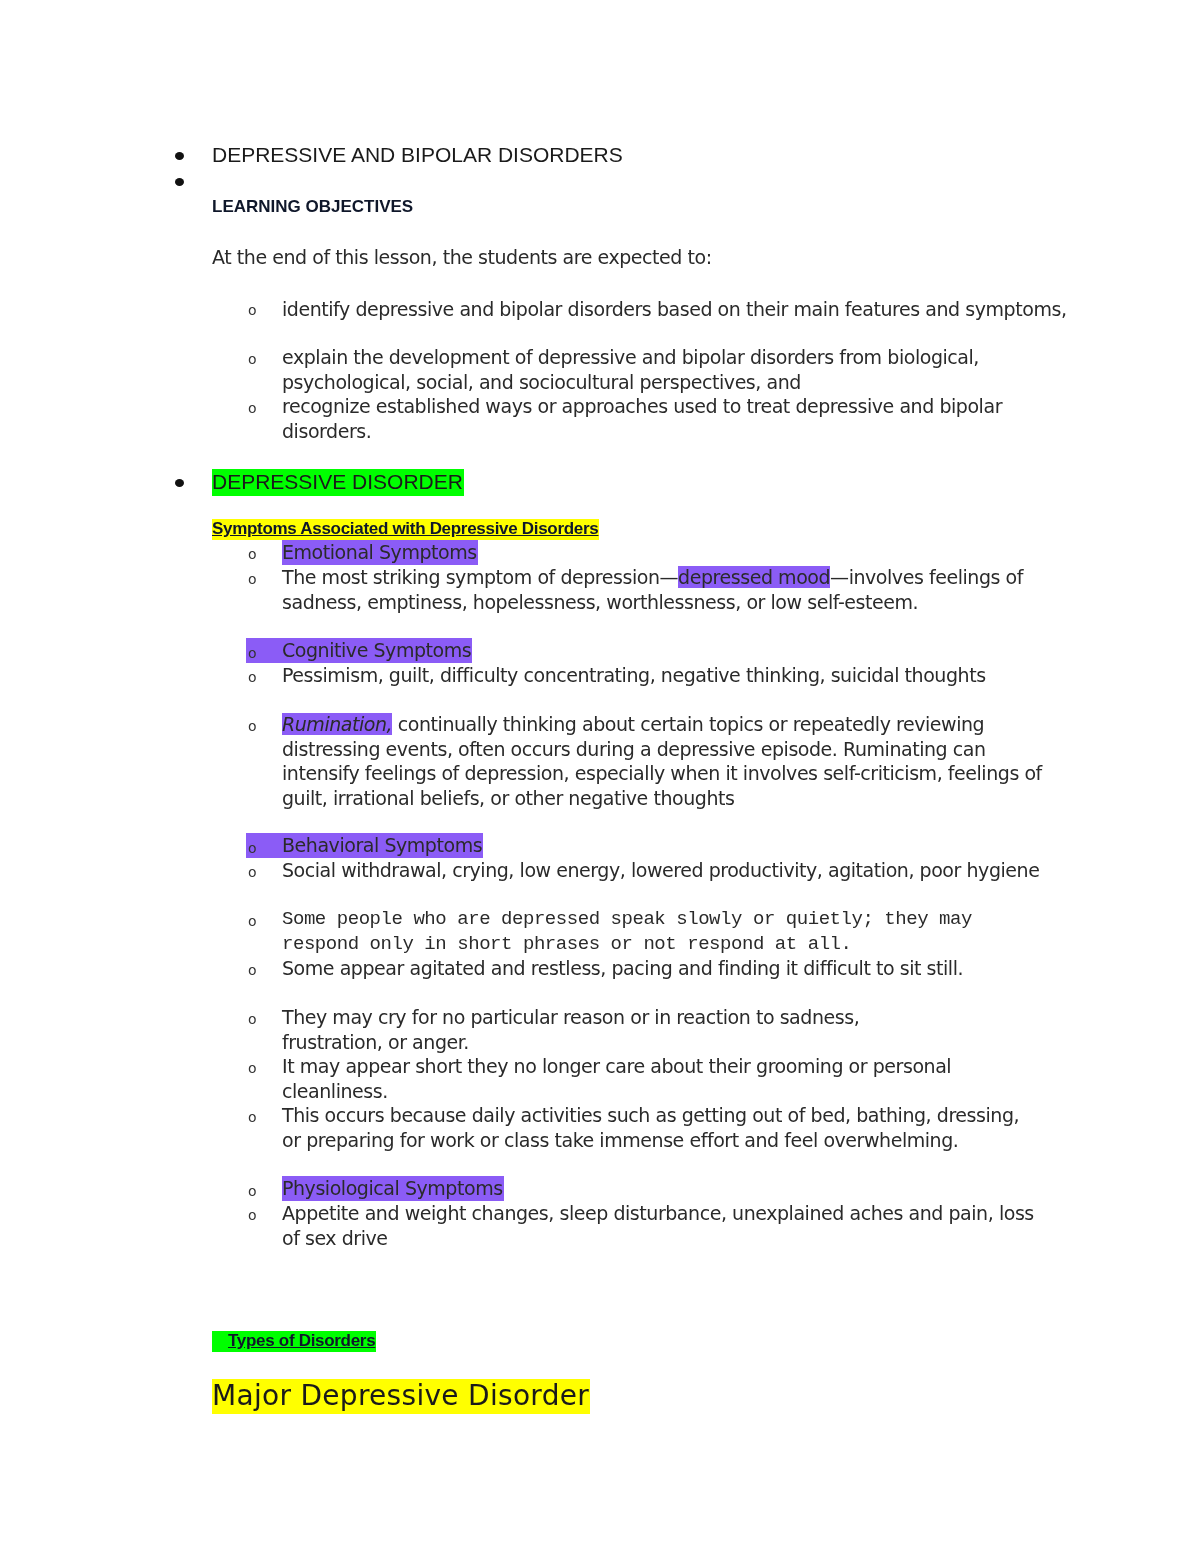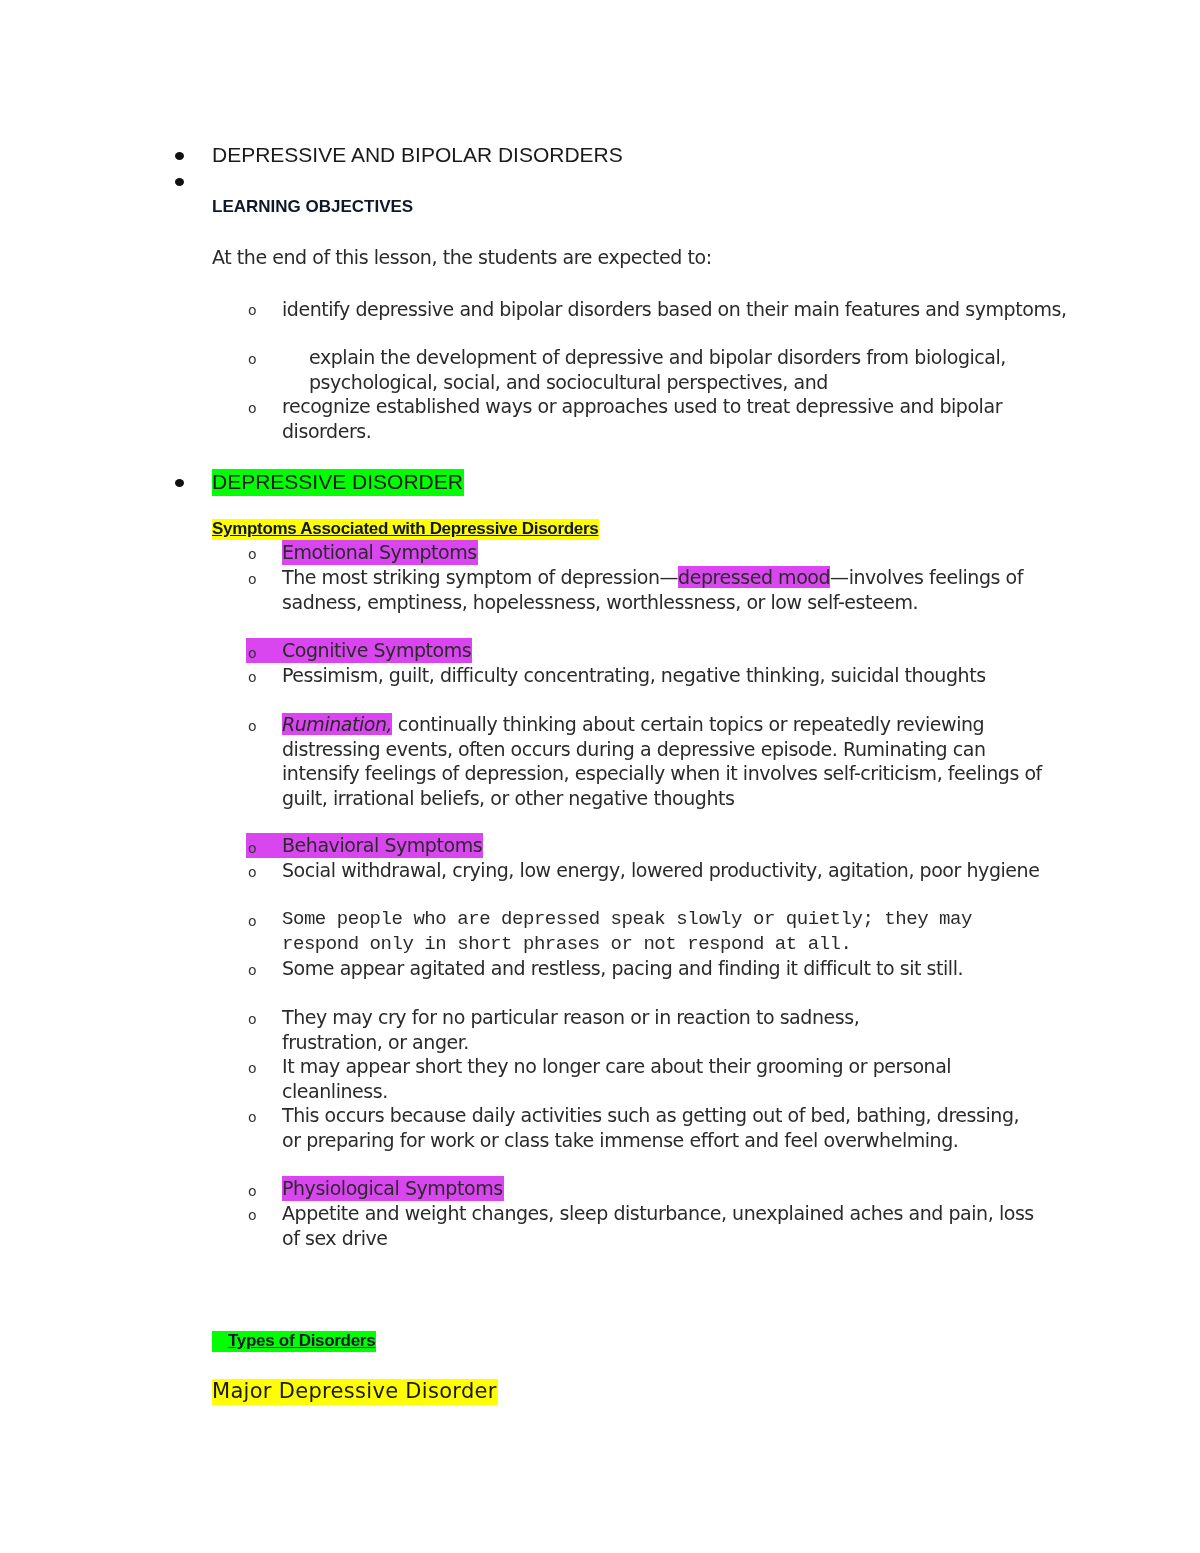--- a/index.html
+++ b/index.html
@@ -6,38 +6,38 @@
   body { width: 1200px; height: 1553px; position: relative; overflow: hidden;
          font-family: "DejaVu Sans", sans-serif; color: #222222; }
   .abs { position: absolute; white-space: nowrap; }
   .bullet { position: absolute; width: 9px; height: 8px; border-radius: 50%; background: #111; }
   .obul { position: absolute; font-size: 14px; color: #333; line-height: 1; }
   .title { font-family: "Liberation Sans", sans-serif; font-size: 21px; color: #1a1a1a; }
   .subhead { font-family: "Liberation Sans", sans-serif; font-weight: bold; font-size: 17px; color: #0f172a; }
   .body { font-size: 19px; line-height: 24.5px; letter-spacing: -0.45px; color: #2a2a2a; }
   .green { background: #00ff00; }
   .yellow { background: #ffff00; }
-  .pink { background: #d946ef; }
+  .pink { background: #8b5cf6; }
   .u { text-decoration: underline; }
   .item { position: absolute; left: 282px; width: 790px; white-space: normal; }
 </style>
 </head>
 <body>
 
 <div class="bullet" style="left:175px; top:152px;"></div>
 <div class="abs title" style="left:212px; top:143px;">DEPRESSIVE AND BIPOLAR DISORDERS</div>
 <div class="bullet" style="left:175px; top:178px;"></div>
 
 <div class="abs subhead" style="left:212px; top:197px;">LEARNING OBJECTIVES</div>
 <div class="abs body" style="left:212px; top:245px;">At the end of this lesson, the students are expected to:</div>
 
 <span class="obul" style="left:248px; top:303px;">o</span>
 <div class="item body" style="top:297px;">identify depressive and bipolar disorders based on their main features and symptoms,</div>
 <span class="obul" style="left:248px; top:352px;">o</span>
-<div class="item body" style="top:345px; width:760px;margin-left:27px;">explain the development of depressive and bipolar disorders from biological, psychological, social, and sociocultural perspectives, and</div>
+<div class="item body" style="top:345px; width:760px;">explain the development of depressive and bipolar disorders from biological, psychological, social, and sociocultural perspectives, and</div>
 <span class="obul" style="left:248px; top:401px;">o</span>
 <div class="item body" style="top:394px; width:770px;">recognize established ways or approaches used to treat depressive and bipolar disorders.</div>
 
 <div class="bullet" style="left:175px; top:479px;"></div>
 <div class="abs title green" style="left:212px; top:469px; padding:1px 1px 2px 0;">DEPRESSIVE DISORDER</div>
 
 <div class="abs subhead yellow u" style="left:212px; top:519px; padding:0 1px 1px 0; letter-spacing:-0.3px;">Symptoms Associated with Depressive Disorders</div>
 
 <span class="obul" style="left:248px; top:547px;">o</span>
 <div class="abs body pink" style="left:282px; top:540px; padding-right:1px;">Emotional Symptoms</div>
@@ -71,13 +71,13 @@
 <div class="item body" style="top:1054px; width:770px;">It may appear short they no longer care about their grooming or personal cleanliness.</div>
 <span class="obul" style="left:248px; top:1110px;">o</span>
 <div class="item body" style="top:1103px; width:760px;">This occurs because daily activities such as getting out of bed, bathing, dressing, or preparing for work or class take immense effort and feel overwhelming.</div>
 
 <span class="obul" style="left:248px; top:1184px;">o</span>
 <div class="abs body pink" style="left:282px; top:1176px; padding-right:1px;">Physiological Symptoms</div>
 <span class="obul" style="left:248px; top:1208px;">o</span>
 <div class="item body" style="top:1201px; width:770px;">Appetite and weight changes, sleep disturbance, unexplained aches and pain, loss of sex drive</div>
 
 <div class="abs subhead green u" style="left:212px; top:1331px; padding:0 1px 1px 16px; letter-spacing:-0.3px;">Types of Disorders</div>
-<div class="abs yellow" style="left:212px; top:1379px; font-size:21px; padding:0 1px 2px 0; letter-spacing:0.3px; color:#1a1a1a;">Major Depressive Disorder</div>
+<div class="abs yellow" style="left:212px; top:1379px; font-size:28px; padding:0 1px 2px 0; letter-spacing:0.3px; color:#1a1a1a;">Major Depressive Disorder</div>
 
 </body></html>

